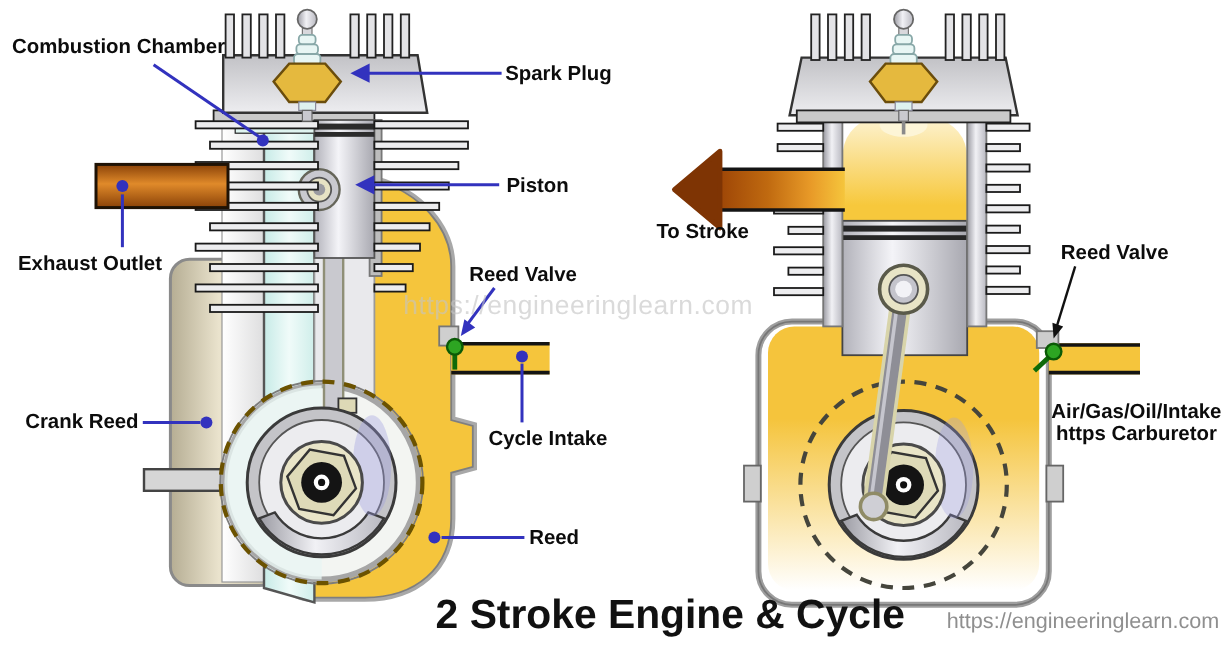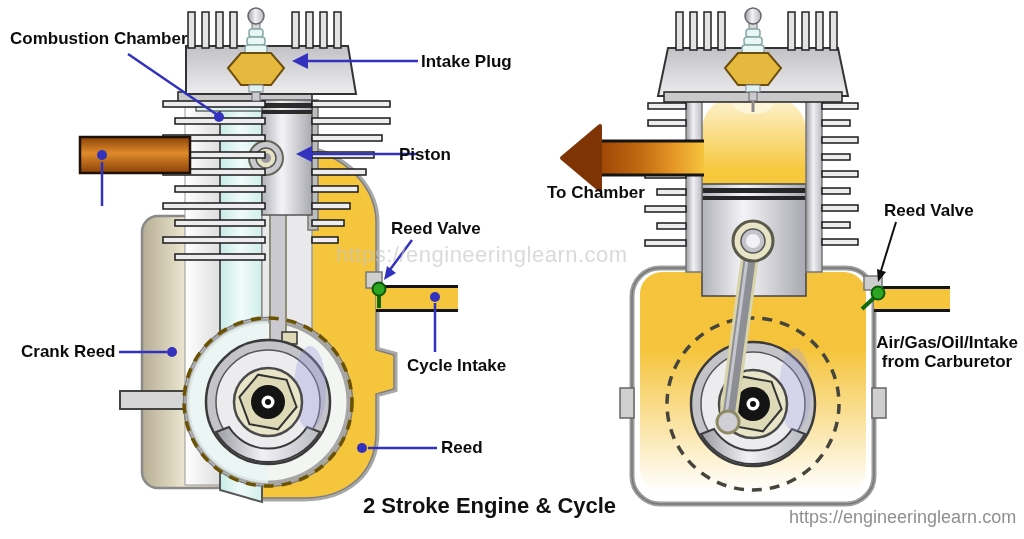--- a/index.html
+++ b/index.html
@@ -1,21 +1,21 @@
 <!DOCTYPE html>
 <html><head>
 <meta charset="utf-8">
 <style>
   html,body{margin:0;padding:0;background:#ffffff;}
   #stage{position:relative;width:1024px;height:539px;background:#ffffff;overflow:hidden;
          font-family:"Liberation Sans","DejaVu Sans",sans-serif;}
   #engine-svg{position:absolute;left:0;top:0;}
   .lbl{position:absolute;font-weight:bold;font-size:17px;color:#0c0c0c;white-space:nowrap;line-height:19px;}
   .lbl-center{text-align:center;}
-  #diagram-title{position:absolute;left:363px;top:493px;font-weight:bold;font-size:22px;color:#111;white-space:nowrap;}
+  #diagram-title{position:absolute;left:363px;top:493px;font-weight:bold;font-size:34px;color:#111;white-space:nowrap;}
   #footer-url{position:absolute;left:789px;top:507px;font-size:18px;color:#8f8f8f;white-space:nowrap;}
   #watermark{position:absolute;left:336px;top:242px;font-size:22px;color:#c4c4c4;opacity:.62;letter-spacing:.5px;white-space:nowrap;}
 </style>
 </head>
 <body>
 
 <div id="stage">
 
 <svg id="engine-svg" width="1024" height="539" viewBox="0 0 1024 539">
   <defs>
@@ -309,31 +309,32 @@
     <line x1="437" y1="448" x2="368" y2="448"></line>
     <circle cx="362" cy="448" r="5" stroke="none"></circle>
   </g>
   <g stroke="#111" fill="#111">
     <line x1="896" y1="222" x2="880" y2="274" stroke-width="2"></line>
     <polygon points="878,282 877,269 886,272" stroke="none"></polygon>
   </g>
 </svg>
 
 <div class="lbl" style="left:10px;top:29px">Combustion Chamber</div>
-<div class="lbl" style="left:421px;top:52px">Intake Plug</div>
-<div class="lbl" style="left:399px;top:145px">Piston</div>
+<div class="lbl" style="left:421px;top:52px">Spark Plug</div>
+<div class="lbl" style="left:422px;top:145px">Piston</div>
+<div class="lbl" style="left:15px;top:210px">Exhaust Outlet</div>
 <div class="lbl" style="left:391px;top:219px">Reed Valve</div>
 <div class="lbl" style="left:407px;top:356px">Cycle Intake</div>
 <div class="lbl" style="left:21px;top:342px">Crank Reed</div>
 <div class="lbl" style="left:441px;top:438px">Reed</div>
 
-<div class="lbl" style="left:547px;top:183px">To Chamber</div>
+<div class="lbl" style="left:547px;top:183px">To Stroke</div>
 <div class="lbl" style="left:884px;top:201px">Reed Valve</div>
 <div class="lbl lbl-center" style="left:872px;top:333px;width:150px">
   <div>Air/Gas/Oil/Intake</div>
-  <div>from Carburetor</div>
+  <div>https Carburetor</div>
 </div>
 
 <div id="watermark">https://engineeringlearn.com</div>
 <div id="diagram-title">2 Stroke Engine &amp; Cycle</div>
 <div id="footer-url">https://engineeringlearn.com</div>
 
 </div>
 
 </body></html>

